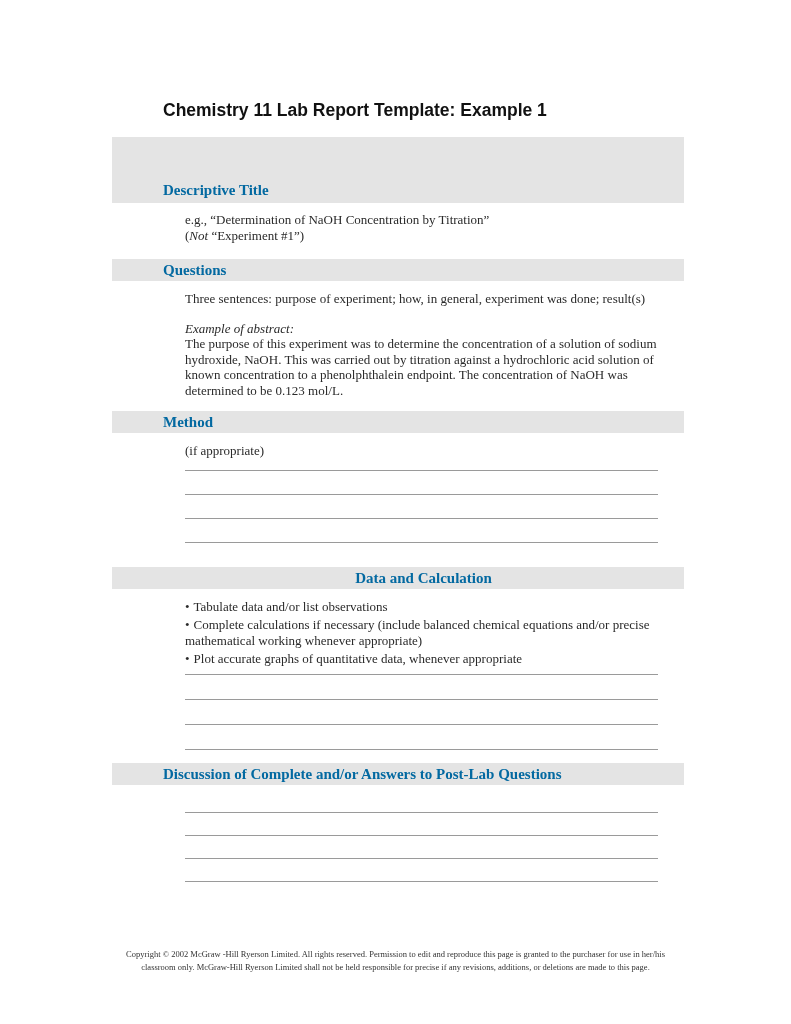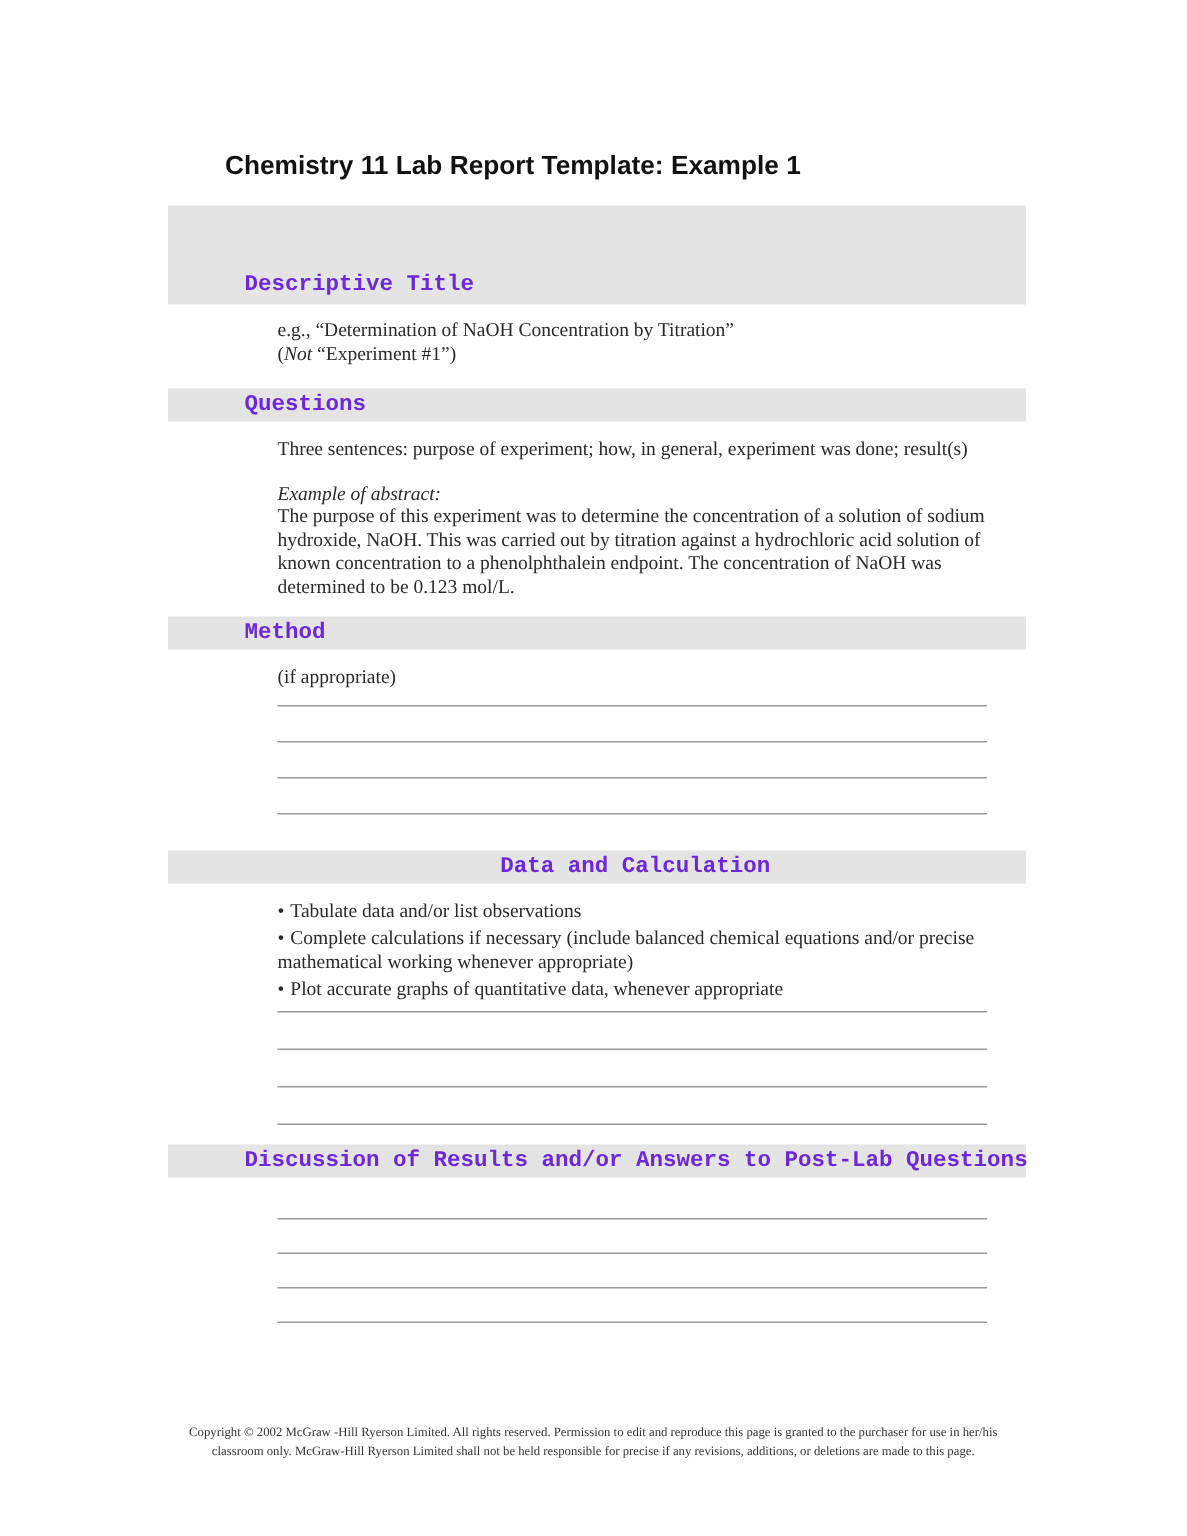--- a/index.html
+++ b/index.html
@@ -21,37 +21,37 @@
     left: 112px;
     top: 0;
     width: 572px;
   }
   .doc-title {
     font-family: "Liberation Sans", sans-serif;
     font-weight: bold;
     font-size: 17.5px;
     line-height: 20px;
     color: #111111;
-    margin: 100px 0 0 38px;
+    margin: 100px 0 0 51px;
   }
   .band {
     background: var(--section-band, #e4e4e4);
     box-sizing: border-box;
     width: 572px;
     height: 22px;
     padding-left: 51px;
     display: flex;
     align-items: center;
   }
   .band-heading {
-    font-family: Liberation Mono, monospace;
+    font-family: Liberation Serif, serif;
     font-weight: bold;
     font-size: 15px;
     line-height: 18px;
-    color: #6d28d9;
+    color: #0369a1;
     white-space: nowrap;
   }
   .band-tall {
     height: 66px;
     align-items: flex-end;
     padding-bottom: 4px;
     margin-top: 17px;
   }
   .indent {
     margin-left: 73px;
@@ -141,21 +141,21 @@
       <div class="bullet-row"><span class="bullet-glyph">•</span><span>Plot accurate graphs of quantitative data, whenever appropriate</span></div>
     </div>
     <div class="indent lines-data">
         <div class="blank-line"></div>
         <div class="blank-line"></div>
         <div class="blank-line"></div>
         <div class="blank-line"></div>
       </div>
 
     <div class="band band-discussion">
-      <span class="band-heading">Discussion of Results and/or Answers to Post-Lab Questions</span>
+      <span class="band-heading">Discussion of Complete and/or Answers to Post-Lab Questions</span>
     </div>
     <div class="indent lines-discussion">
         <div class="blank-line"></div>
         <div class="blank-line"></div>
         <div class="blank-line"></div>
         <div class="blank-line"></div>
       </div>
 
   </div>
 

